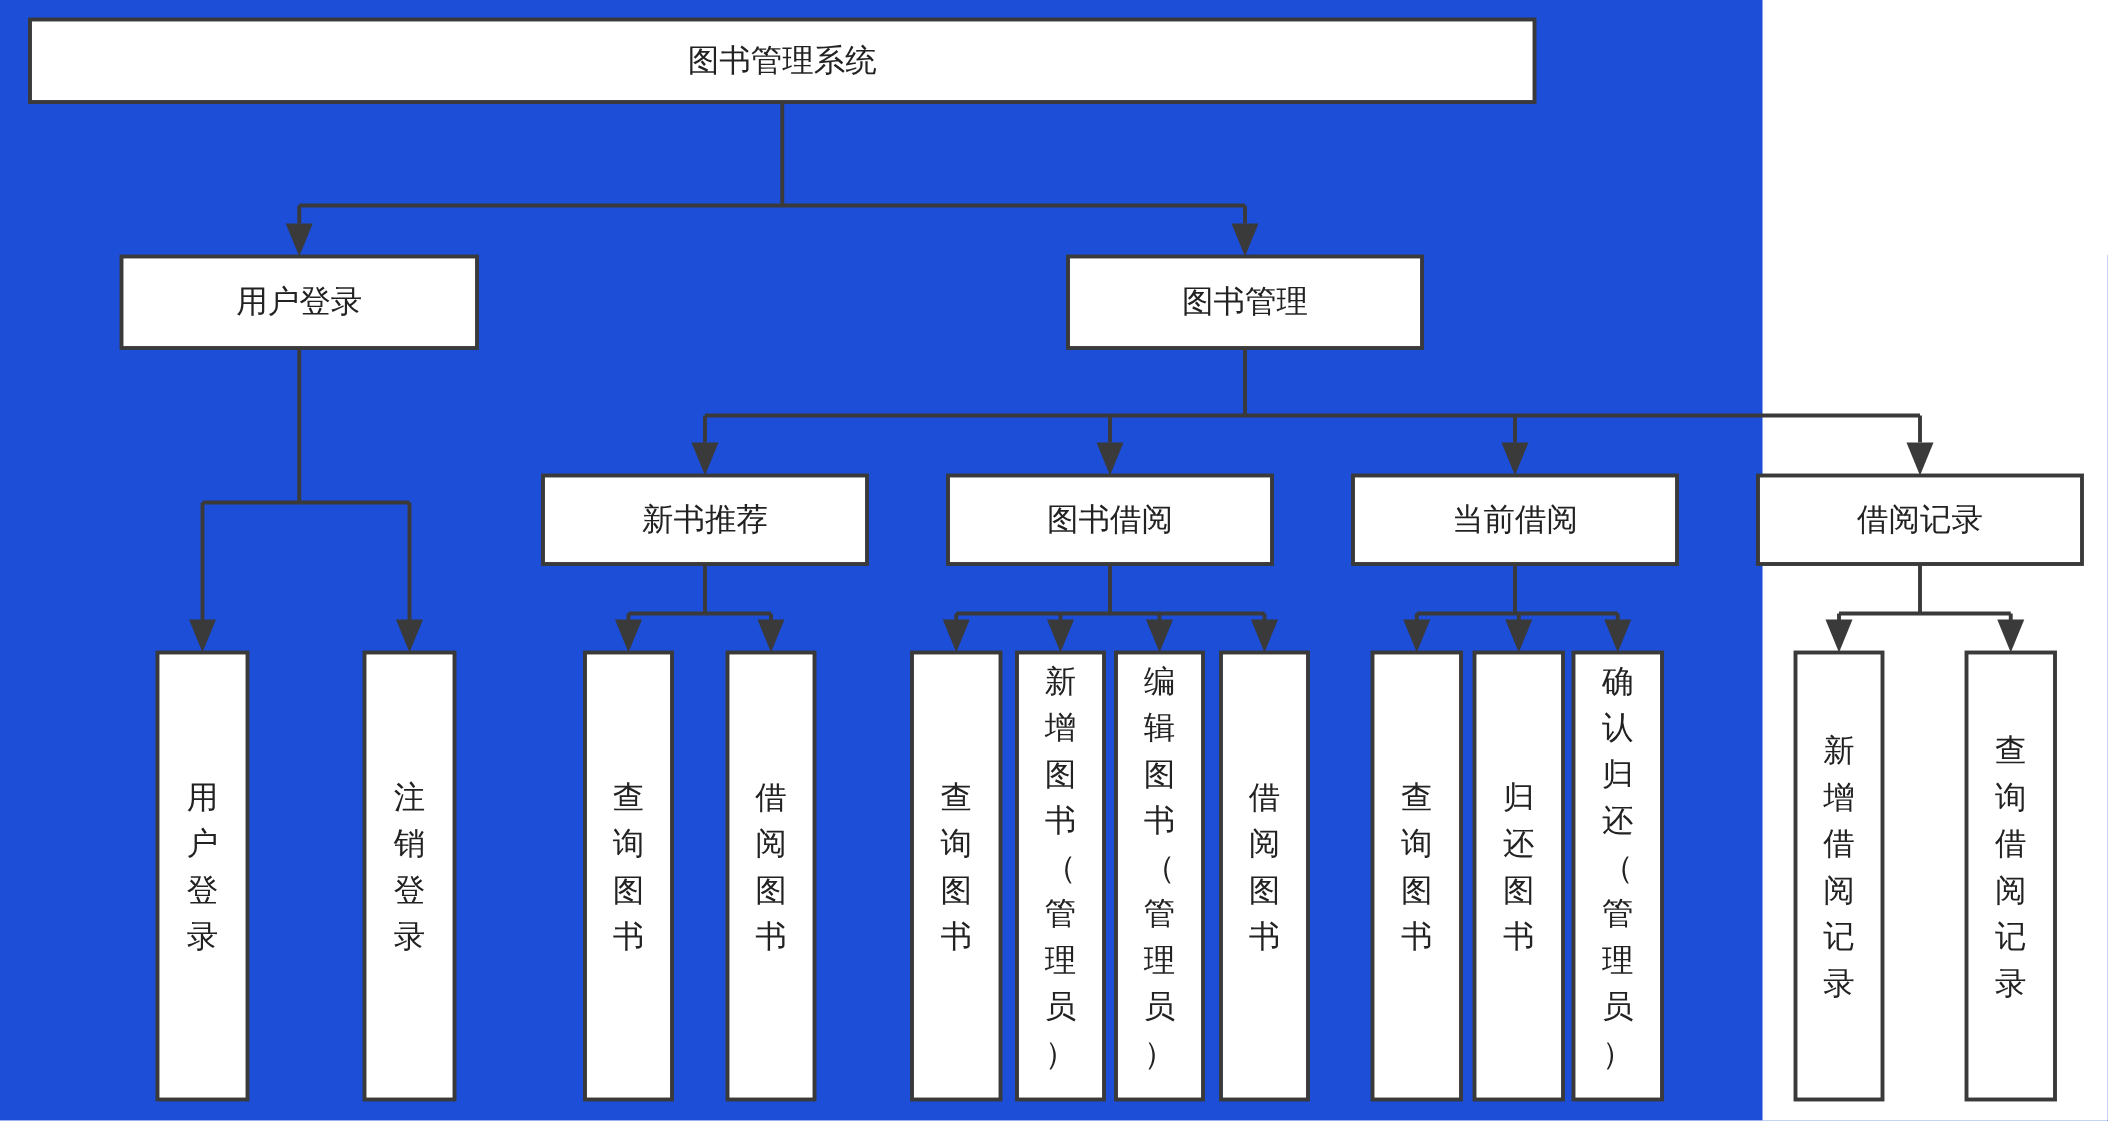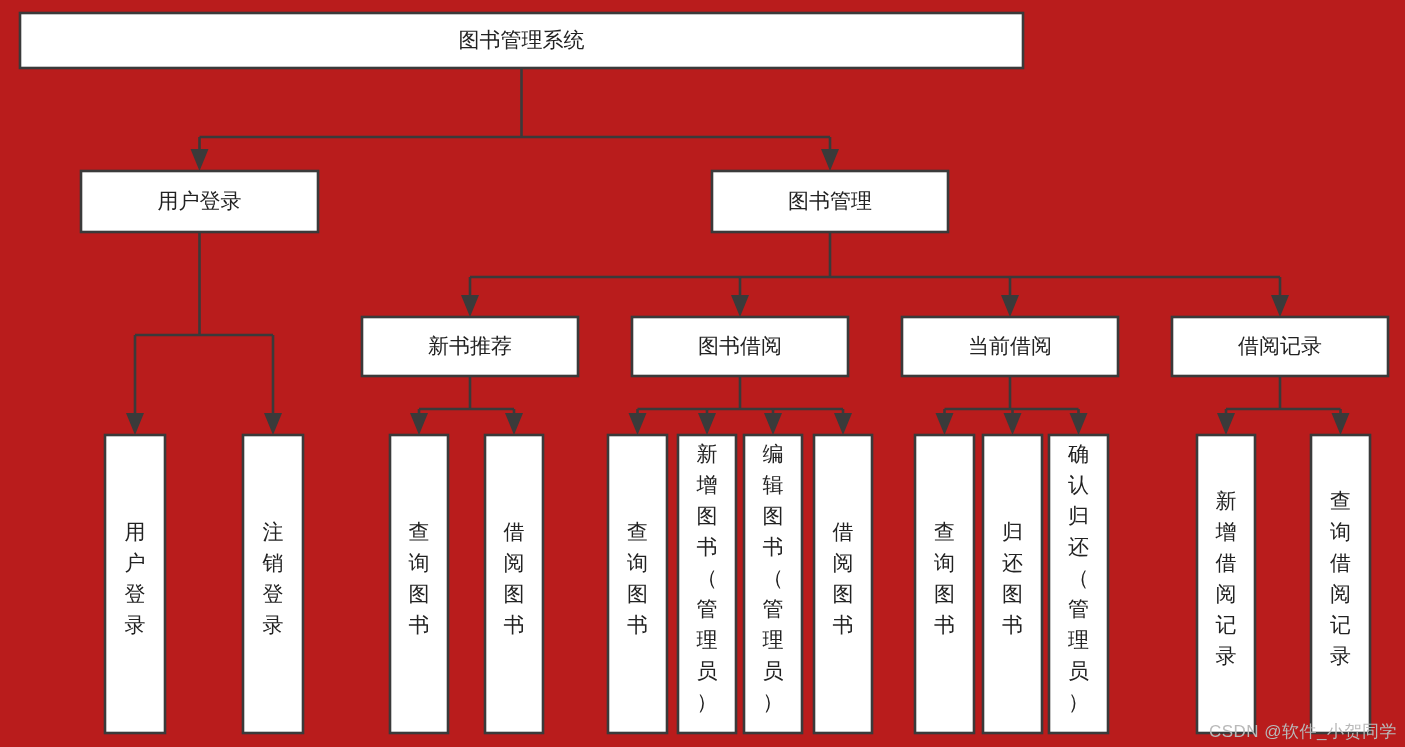--- a/index.html
+++ b/index.html
@@ -9,23 +9,23 @@
     background: #ffffff;
   }
   body {
     width: 1405px;
     height: 747px;
     font-family: "Liberation Sans", "DejaVu Sans", sans-serif;
     overflow: hidden;
   }
   #diagram-root {
     position: relative;
-    width: 1405px;
+    width: 1175px;
     height: 747px;
-    background: #b91c1c;
+    background: #1d4ed8;
   }
   svg.diagram {
     position: absolute;
     left: 0;
     top: 0;
     width: 1405px;
     height: 747px;
   }
   .node-box {
     fill: #ffffff;
@@ -204,15 +204,14 @@
           <rect x="1197" y="435" width="58" height="298" class="node-box"></rect>
           <text class="node-label-v" x="1226" y="0"><tspan x="1226" y="507.5">新</tspan><tspan x="1226" y="538.5">增</tspan><tspan x="1226" y="569.5">借</tspan><tspan x="1226" y="600.5">阅</tspan><tspan x="1226" y="631.5">记</tspan><tspan x="1226" y="662.5">录</tspan></text>
         </g>
         <g>
           <rect x="1311" y="435" width="59" height="298" class="node-box"></rect>
           <text class="node-label-v" x="1340.5" y="0"><tspan x="1340.5" y="507.5">查</tspan><tspan x="1340.5" y="538.5">询</tspan><tspan x="1340.5" y="569.5">借</tspan><tspan x="1340.5" y="600.5">阅</tspan><tspan x="1340.5" y="631.5">记</tspan><tspan x="1340.5" y="662.5">录</tspan></text>
         </g>
       </g>
   </svg>
 
-  <div class="watermark">CSDN @软件_小贺同学</div>
 
 </div>
 
 </body></html>

